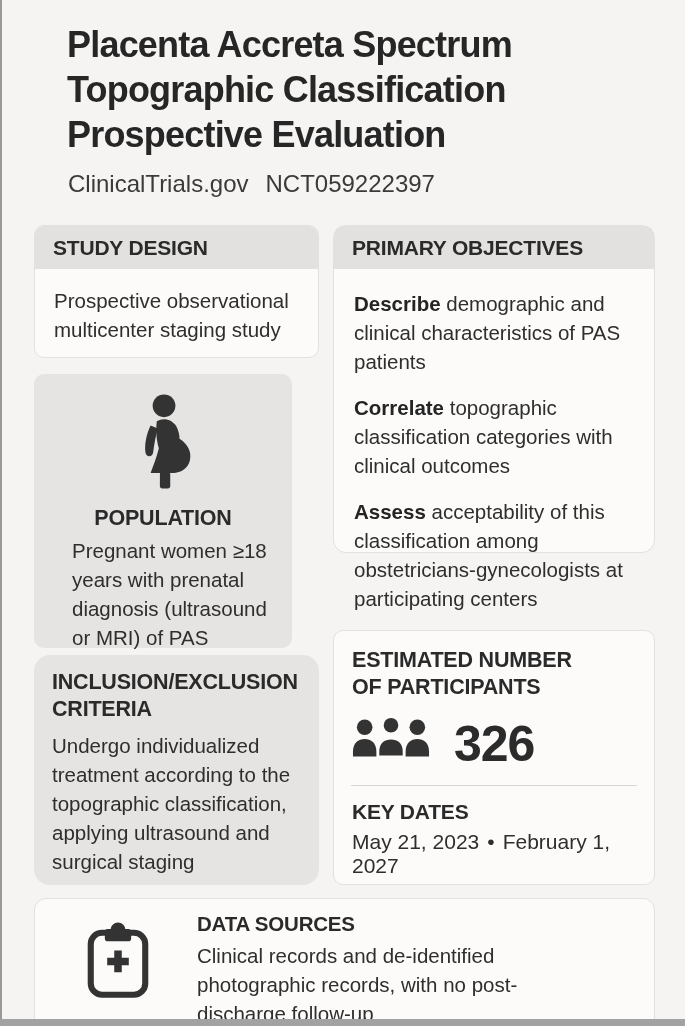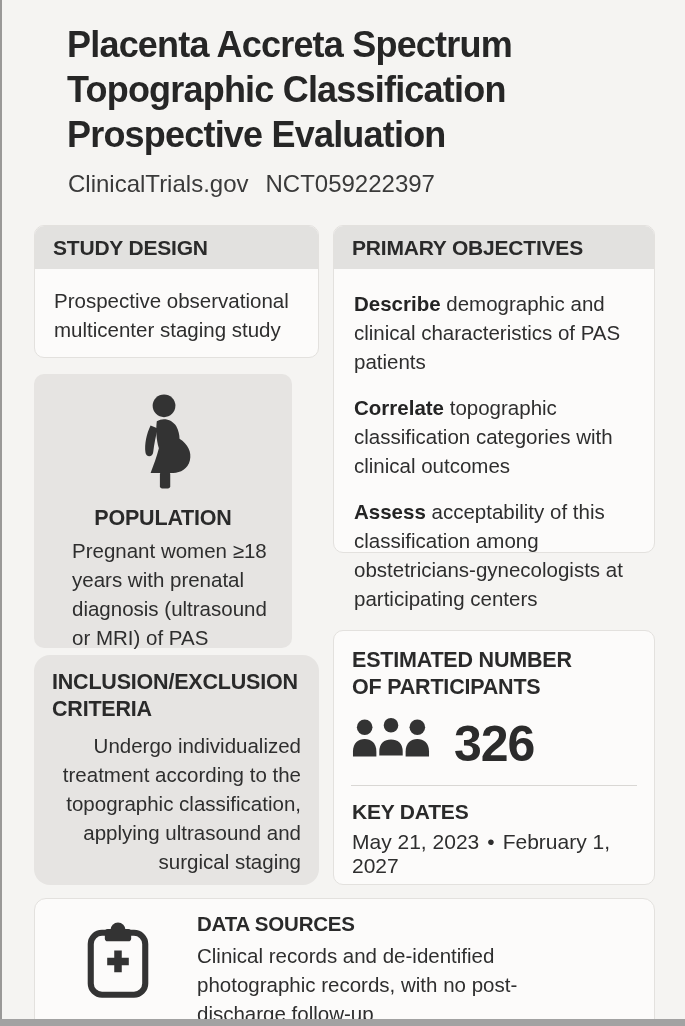--- a/index.html
+++ b/index.html
@@ -60,24 +60,24 @@
   }
   .population .pop-body {
     text-align:left; padding:5px 21px 0 38px;
     font-size:20.5px; line-height:29px; color:#2e2e2e;
   }
   .inclusion      { left:34px; top:655px; width:285px; height:230px; padding:14px 18px;border-radius:16px; }
   .inclusion .inc-header {
     font-size:21.5px; font-weight:700; line-height:27px; letter-spacing:-0.2px;
     color:#2a2a2a; width:250px;
   }
-  .inclusion .inc-body { margin-top:8px; font-size:20.5px; line-height:29px; color:#2e2e2e;text-align:right; }
+  .inclusion .inc-body { margin-top:8px; font-size:20.5px; line-height:29px; color:#2e2e2e; }
 
   
-  .objectives     { left:333px; top:225px; width:322px; height:328px; }
+  .objectives     { left:333px; top:225px; width:322px; height:328px;border-radius:13px; }
   .objectives .card-body { padding:20px 20px; }
   .objectives p { margin:0 0 17px 0; }
   .objectives p:last-child { margin-bottom:8px; }
   .objectives strong { font-weight:700; color:#242424; }
 
   .participants   { left:333px; top:630px; width:322px; height:255px; padding:16px 18px; }
   .participants .part-header {
     font-size:21.5px; font-weight:700; line-height:27px; letter-spacing:-0.2px;
     color:#2a2a2a; width:252px;
   }

